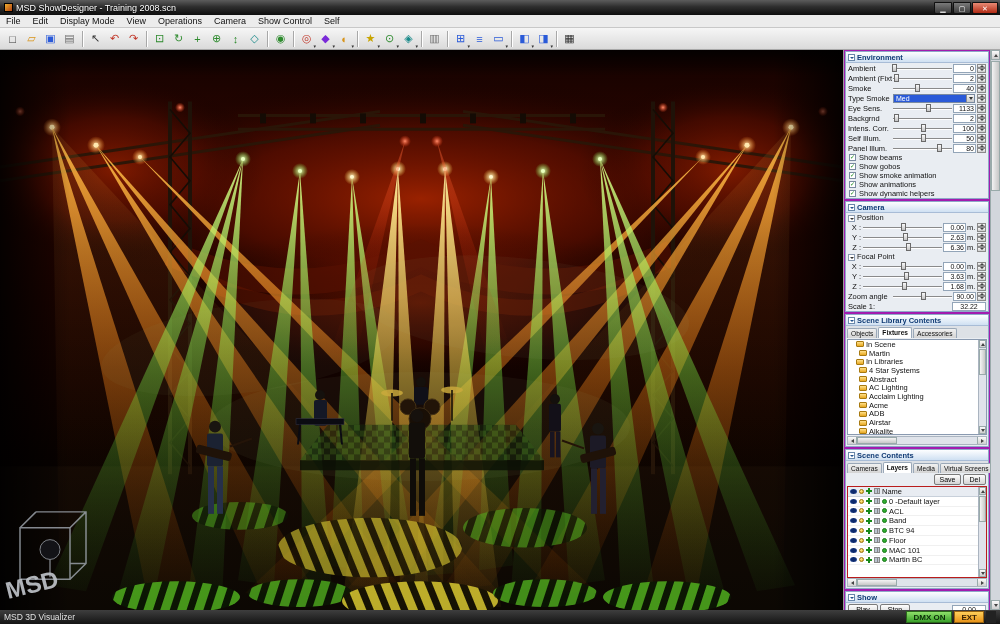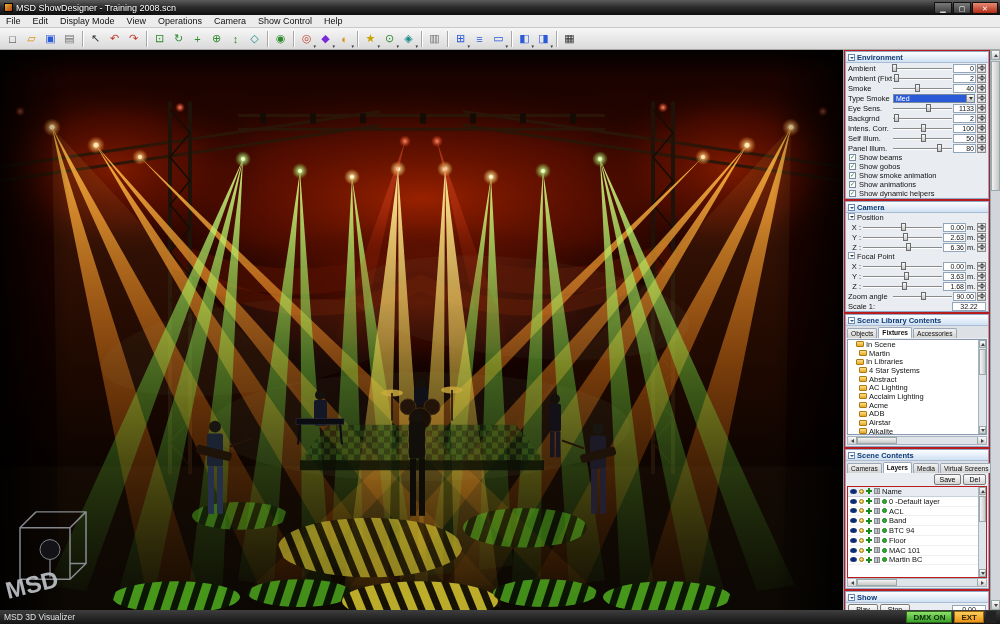--- a/index.html
+++ b/index.html
@@ -31,21 +31,21 @@
   .tsep { width:1px; height:16px; background:#a8a8a8; box-shadow:1px 0 0 #fff; margin:0 3px; flex:0 0 1px; }
   .cDark{color:#333}.cRed{color:#c03224}.cGreen{color:#2e8b2e}.cBlue{color:#2a5ad8}
   .cAmber{color:#d8941a}.cPurple{color:#7a2ad8}.cGray{color:#707070}.cTeal{color:#1a8a8a}.cYellow{color:#c8a400}
 
   
   .main { flex:1; display:flex; min-height:0; }
   .viewport { flex:1; position:relative; background:#000; min-width:0; }
   .viewport svg { width:100%; height:100%; display:block; }
 
   
-  .sidepanel { width:147px; flex:0 0 147px; background:#b91c1c; border-left:1px solid #9a9a9a;
+  .sidepanel { width:147px; flex:0 0 147px; background:#a21caf; border-left:1px solid #9a9a9a;
     display:flex; flex-direction:column; font-size:7.5px; color:#111; padding:1px; overflow:hidden; }
   .section { border:1px solid #8fa8c8; background:#e9edf2; margin-bottom:2px; flex:0 0 auto; }
   .sec-h { height:11px; display:flex; align-items:center; padding:0 2px;
     background:linear-gradient(#fdfeff,#cfe0f2); border-bottom:1px solid #a8bcd6;
     color:#0f3a74; font-weight:bold; font-size:7.5px; }
   .shbox { width:7px; height:7px; margin-right:2px; background:#fff; border:1px solid #6a88aa;
     position:relative; }
   .shbox::after { content:""; position:absolute; left:1px; top:2px; border-left:2px solid transparent;
     border-right:2px solid transparent; border-top:2px solid #22528e; }
 
@@ -71,21 +71,21 @@
   .pcombo .dd { width:8px; background:linear-gradient(#f6f6f6,#c8c8c8); border-left:1px solid #8a8a8a;
     display:flex; align-items:center; justify-content:center; }
   .pcombo .dd::after { content:""; border-left:2px solid transparent; border-right:2px solid transparent;
     border-top:3px solid #333; }
 
   .crow { display:flex; align-items:center; height:9px; padding:0 3px; }
   .cbox { width:7px; height:7px; flex:0 0 7px; background:#fff; border:1px solid #7a8aa0;
     margin-right:3px; color:#1a8a1a; font-size:6px; line-height:5px; text-align:center; }
   .cbox.checked::after { content:"✓"; }
 
-  .psub { display:flex; align-items:flex-start; height:9px; padding:0 2px; }
+  .psub { display:flex; align-items:flex-end; height:9px; padding:0 2px; }
   .pexp { width:7px; height:7px; border:1px solid #8a9ab0; background:#fff; margin-right:2px; position:relative; }
   .pexp::after { content:""; position:absolute; left:1px; top:2px;
     border-left:2px solid transparent; border-right:2px solid transparent; border-top:2px solid #333; }
   .paxis { width:13px; flex:0 0 13px; text-align:right; margin-right:1px; }
   .punit { width:9px; flex:0 0 9px; margin-left:1px; }
 
   .tabs { display:flex; align-items:flex-end; height:12px; padding:1px 1px 0; background:#dde1e6; }
   .tab { padding:1px 3px; margin-right:1px; font-size:6.6px; white-space:nowrap;
     background:linear-gradient(#f0f0f0,#d4d4d4); border:1px solid #9aa8b8; border-bottom:none;
     border-radius:2px 2px 0 0; }
@@ -168,21 +168,21 @@
   </div>
 
   <div class="menubar">
     <span class="mitem">File</span>
     <span class="mitem">Edit</span>
     <span class="mitem">Display Mode</span>
     <span class="mitem">View</span>
     <span class="mitem">Operations</span>
     <span class="mitem">Camera</span>
     <span class="mitem">Show Control</span>
-    <span class="mitem">Help</span>
+    <span class="mitem">Self</span>
   </div>
 
   <div class="toolbar">
     <span class="tbtn cDark">□</span>
     <span class="tbtn cAmber">▱</span>
     <span class="tbtn cBlue">▣</span>
     <span class="tbtn cGray">▤</span>
     <span class="tsep"></span>
     <span class="tbtn cDark">↖</span>
     <span class="tbtn cRed">↶</span>

